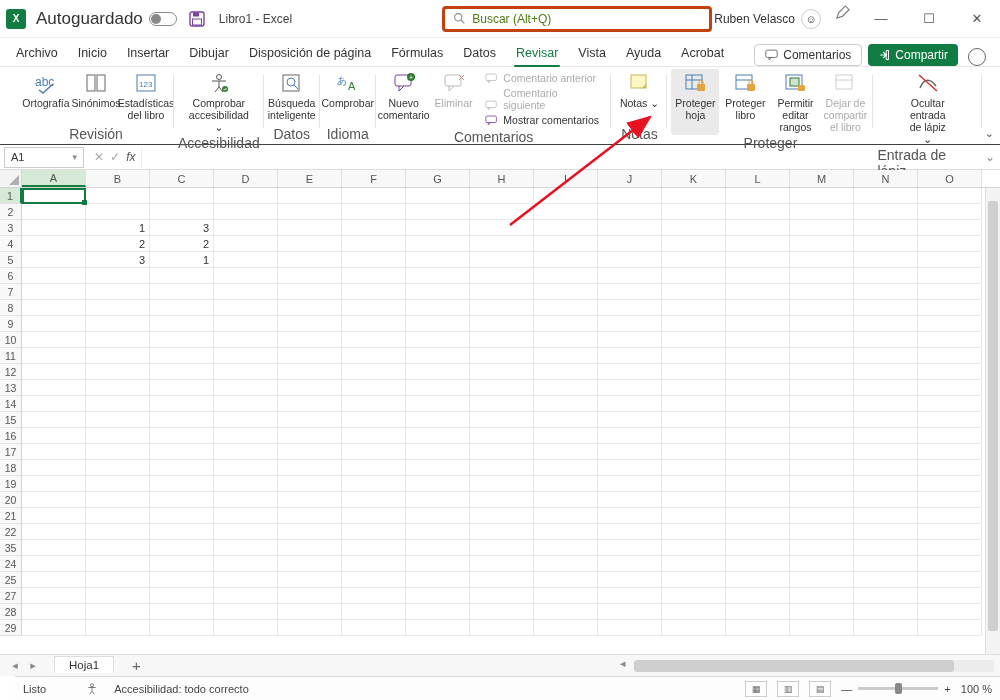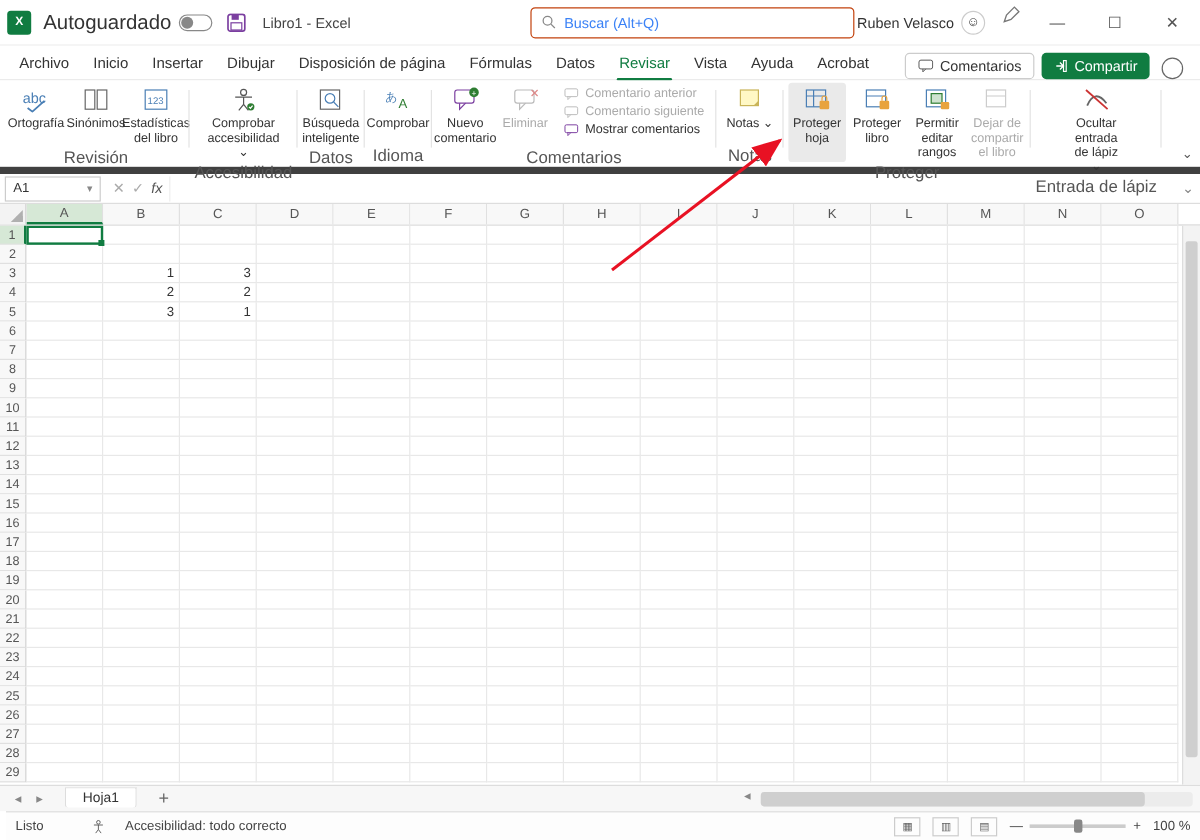--- a/index.html
+++ b/index.html
@@ -6,38 +6,38 @@
 body { width: 1000px; height: 700px; background: #fff; overflow: hidden; position: relative; font-size: 12px; color: #333; }
 
 
 .titlebar { height: 38px; background: #fff; display: flex; align-items: center; padding: 0 6px; border-bottom: 1px solid #eee; }
 .excel-icon { width: 20px; height: 20px; background: #107c41; border-radius: 3px; color: white; display: flex; align-items: center; justify-content: center; font-size: 10px; font-weight: bold; margin-right: 10px; }
 .autosave { display: flex; align-items: center; gap: 6px; font-size: 17px; margin-right: 12px; }
 .toggle { width: 28px; height: 14px; border: 1px solid #888; border-radius: 8px; position: relative; }
 .toggle::after { content:""; width: 10px; height: 10px; background:#888; border-radius:50%; position:absolute; left:1px; top:1px; }
 .save-icon { width: 16px; height: 16px; color: #7b3fa0; margin-right: 14px; }
 .titlebar .doctitle { font-size: 12px; color: #444; }
-.titlebar .search { margin-left: 150px; width: 270px; height: 26px; border: 1px solid #c2410c; border-radius: 4px; display: flex; align-items: center; padding: 0 8px; color: #3b82f6; gap: 6px; font-size: 12px; }
+.titlebar .search { margin-left: 150px; width: 270px; height: 26px; border: 3px solid #c2410c; border-radius: 4px; display: flex; align-items: center; padding: 0 8px; color: #4d7c0f; gap: 6px; font-size: 12px; }
 .titlebar .right { margin-left: auto; display: flex; gap: 14px; }
 .account { font-size: 12px; display:flex; align-items:center; gap:6px; }
 .avatar { width: 20px; height: 20px; border:1px solid #ccc; border-radius:50%; display:flex; align-items:center; justify-content:center; font-size:11px; }
 .winbtn { width: 34px; height: 28px; display: flex; align-items: center; justify-content: center; color: #555; font-size: 13px; }
 
 
 .menutabs { height: 29px; display: flex; align-items: flex-end; padding: 0 6px; gap: 0; border-bottom: 1px solid #e6e6e6; }
 .menutabs .tab { padding: 6px 10px 6px; font-size: 12.5px; color: #333; cursor: pointer; position: relative; }
 .menutabs .tab.active { color:#107c41; }
 .menutabs .tab.active::after { content:""; position:absolute; left:8px; right:8px; bottom:-1px; height:2.5px; background:#107c41; border-radius:2px; }
 .menutabs .spacer { flex: 1; }
 .menutabs .comments-btn { border:1px solid #ccc; border-radius:4px; padding:3px 10px; font-size:12px; display:flex; align-items:center; gap:5px; margin-right:6px; cursor:pointer; }
 .menutabs .share-btn { background:#107c41; color:#fff; border-radius:4px; padding:4px 10px; font-size:12px; display:flex; align-items:center; gap:5px; cursor:pointer; }
 .menutabs .smiley { margin:0 8px 0 10px; width:18px; height:18px; border:1.5px solid #666; border-radius:50%; position:relative; }
 
 
-.ribbon { height: 78px; display: flex; padding: 0 2px; border-bottom: 6px solid #404040; background:#fff; position:relative; }
+.ribbon { height: 78px; display: flex; padding: 0 18px; border-bottom: 1px solid #404040; background:#fff; position:relative; }
 .group { display:flex; flex-direction:column; align-items:center; padding: 2px 4px 0; position:relative; }
 .group::after { content:""; position:absolute; right:0; top:8px; bottom: 16px; width:1px; background:#e3e3e3; }
 .group-btns { display:flex; gap:2px; }
 .bigbtn { width: 48px; display:flex; flex-direction:column; align-items:center; padding: 2px 2px; font-size: 10.5px; text-align:center; line-height:1.15; cursor:pointer; border-radius:3px; }
 .bigbtn.hover { background:#eaeaea; }
 .bigbtn .ic { width: 30px; height: 24px; display:flex; align-items:center; justify-content:center; margin-bottom:2px; color:#444; }
 .bigbtn.disabled { color:#aaa; }
 .bigbtn.disabled .ic { color:#bbb; }
 .group-label { font-size: 14px; color: #555; margin-top: auto; padding-bottom: 2px; }
 .smallbtns { display:flex; flex-direction:column; gap:1px; padding:2px 4px; }
@@ -76,21 +76,21 @@
 .sheettabs { position:absolute; left:0; right:0; bottom:24px; height:22px; display:flex; align-items:center; border-top:1px solid #ddd; background:#f7f7f7; padding-left:6px; }
 .navbtn { width:18px; text-align:center; color:#888; font-size:11px; }
 .sheettab { background:#fff; border:1px solid #ddd; border-bottom:none; padding:2px 14px; font-size:11.5px; margin-left:12px; border-radius:0 0 3px 3px; position:relative; top:-1px; }
 .addsheet { margin-left:18px; color:#666; font-size:15px; }
 .sheettabs .hscroll { margin-left:auto; margin-right:6px; height:12px; width:360px; background:#ececec; border-radius:3px; position:relative; }
 .sheettabs .hscroll::before { content:"◂"; position:absolute; left:-14px; top:-3px; color:#888; font-size:11px; }
 .sheettabs .hscroll::after { content:"▸"; position:absolute; right:-14px; top:-3px; color:#888; font-size:11px; }
 .sheettabs .hscroll .hthumb { position:absolute; left:0; top:0; bottom:0; width:320px; background:#cfcfcf; border-radius:3px; }
 
 
-.status { position:absolute; left:5px; right:0; bottom:0; height:24px; display:flex; align-items:center; padding:0 8px; font-size:11px; color:#444; border-top:1px solid #ddd; background:#fdfdfd; }
+.status { position:absolute; left:15px; right:0; bottom:0; height:24px; display:flex; align-items:center; padding:0 8px; font-size:11px; color:#444; border-top:1px solid #ddd; background:#fdfdfd; }
 .status .acc { margin-left:40px; display:flex; align-items:center; gap:16px; }
 .status .right { margin-left:auto; display:flex; align-items:center; gap:10px; }
 .viewbtn { width:22px; height:16px; border:1px solid #ccc; display:flex; align-items:center; justify-content:center; font-size:9px; color:#666; }
 .zoom { display:flex; align-items:center; gap:6px; }
 .zoom .track { width:80px; height:3px; background:#ccc; position:relative; }
 .zoom .track::after { content:""; width:7px; height:11px; background:#888; position:absolute; left:37px; top:-4px; border-radius:2px; }
 
 svg { display:block; }
 </style>
 </head>
@@ -794,21 +794,21 @@
         <div class="cell"></div>
         <div class="cell"></div>
         <div class="cell"></div>
         <div class="cell"></div>
         <div class="cell"></div>
         <div class="cell"></div>
         <div class="cell"></div>
         <div class="cell"></div>
       </div>
       <div class="row">
-        <div class="rowh">23</div>
+        <div class="rowh">35</div>
         <div class="cell"></div>
         <div class="cell"></div>
         <div class="cell"></div>
         <div class="cell"></div>
         <div class="cell"></div>
         <div class="cell"></div>
         <div class="cell"></div>
         <div class="cell"></div>
         <div class="cell"></div>
         <div class="cell"></div>
@@ -831,38 +831,20 @@
         <div class="cell"></div>
         <div class="cell"></div>
         <div class="cell"></div>
         <div class="cell"></div>
         <div class="cell"></div>
         <div class="cell"></div>
         <div class="cell"></div>
       </div>
       <div class="row">
         <div class="rowh">25</div>
-        <div class="cell"></div>
-        <div class="cell"></div>
-        <div class="cell"></div>
-        <div class="cell"></div>
-        <div class="cell"></div>
-        <div class="cell"></div>
-        <div class="cell"></div>
-        <div class="cell"></div>
-        <div class="cell"></div>
-        <div class="cell"></div>
-        <div class="cell"></div>
-        <div class="cell"></div>
-        <div class="cell"></div>
-        <div class="cell"></div>
-        <div class="cell"></div>
-      </div>
-      <div class="row">
-        <div class="rowh">26</div>
         <div class="cell"></div>
         <div class="cell"></div>
         <div class="cell"></div>
         <div class="cell"></div>
         <div class="cell"></div>
         <div class="cell"></div>
         <div class="cell"></div>
         <div class="cell"></div>
         <div class="cell"></div>
         <div class="cell"></div>

